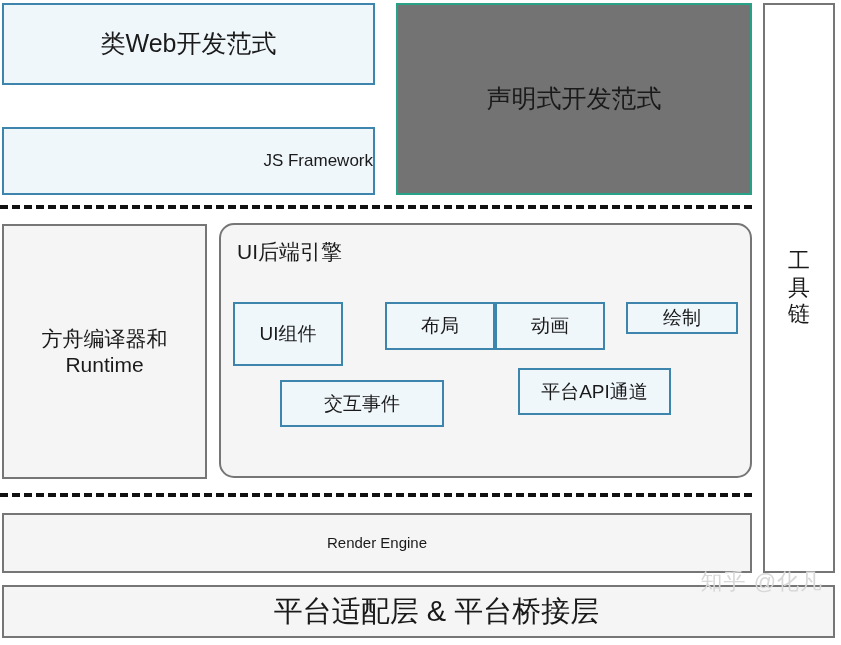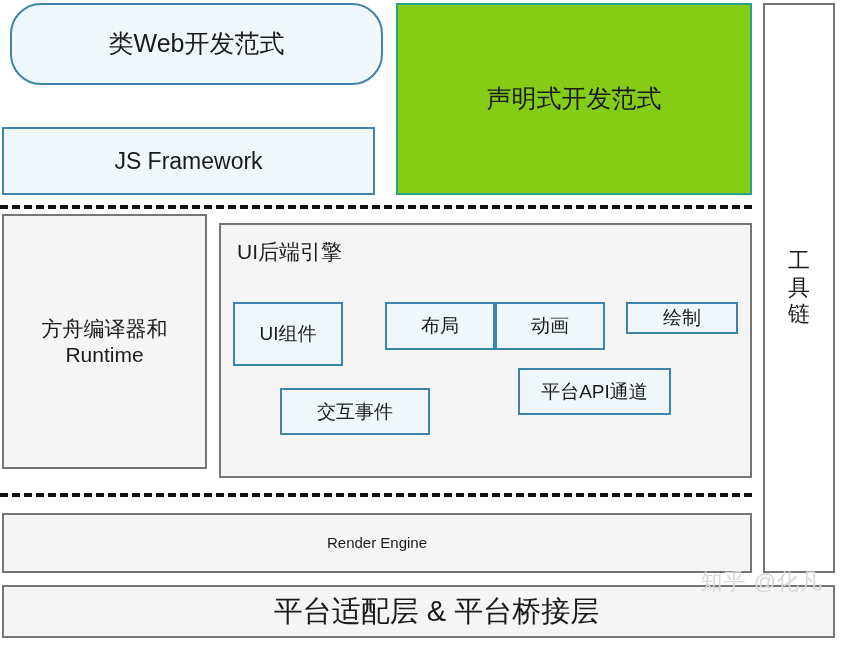--- a/index.html
+++ b/index.html
@@ -37,40 +37,40 @@
   }
   .blue-sub {
     border: 2px solid #3d85ad;
     background: #eff7fb;
     font-size: 19px;
   }
 
   
   .teal-box {
     border: 2px solid #27a287;
-    background: #84cc16;
+    background: #737373;
   }
 
   
   .gray-box {
     border: 2px solid #767676;
     background: #f5f5f5;
   }
   .white-box {
     border: 2px solid #767676;
     background: #ffffff;
   }
 
-  .t-web       { left: 10px;   top: 3px;   width: 373px; height: 82px; font-size: 25px; border-radius: 31px; }
-  .t-jsfw      { left: 2px;   top: 127px; width: 373px; height: 68px;  font-size: 23px; }
+  .t-web       { left: 2px;   top: 3px;   width: 373px; height: 82px; font-size: 25px; }
+  .t-jsfw      { left: 2px;   top: 127px; width: 373px; height: 68px;  font-size: 17px; justify-content: flex-end; }
   .t-declare   { left: 396px; top: 3px;   width: 356px; height: 192px; font-size: 25px; }
 
-  .t-ark       { left: 2px;   top: 214px; width: 205px; height: 255px; font-size: 21px; }
+  .t-ark       { left: 2px;   top: 224px; width: 205px; height: 255px; font-size: 21px; }
   .t-uiengine  { left: 219px; top: 223px; width: 533px; height: 255px;
-                 display: block; align-items: stretch; justify-content: flex-start; }
+                 display: block; align-items: stretch; justify-content: flex-start; border-radius: 15px; }
 
   .uiengine-label {
     position: absolute;
     left: 16px;
     top: 14px;
     font-size: 21px;
     color: #1a1a1a;
     white-space: nowrap;
   }
 
@@ -83,21 +83,21 @@
   .vchar {
     display: block;
     line-height: 1.22;
   }
 
   
   .sb-ui-comp  { left: 233px; top: 302px; width: 110px; height: 64px; }
   .sb-layout   { left: 364px; top: 302px; width: 110px; height: 48px; margin-left: 21px; }
   .sb-anim     { left: 495px; top: 302px; width: 110px; height: 48px; }
   .sb-draw     { left: 626px; top: 302px; width: 112px; height: 32px; }
-  .sb-event    { left: 280px; top: 388px; width: 150px; height: 47px; align-items: center; }
+  .sb-event    { left: 280px; top: 380px; width: 164px; height: 47px; align-items: center; }
   .sb-api      { left: 518px; top: 368px; width: 153px; height: 47px; }
 
   
   .dashed {
     position: absolute;
     left: 0;
     height: 0;
     border-top: 4px dashed #111111;
   }
   .dash-1 { top: 205px; width: 752px; }

